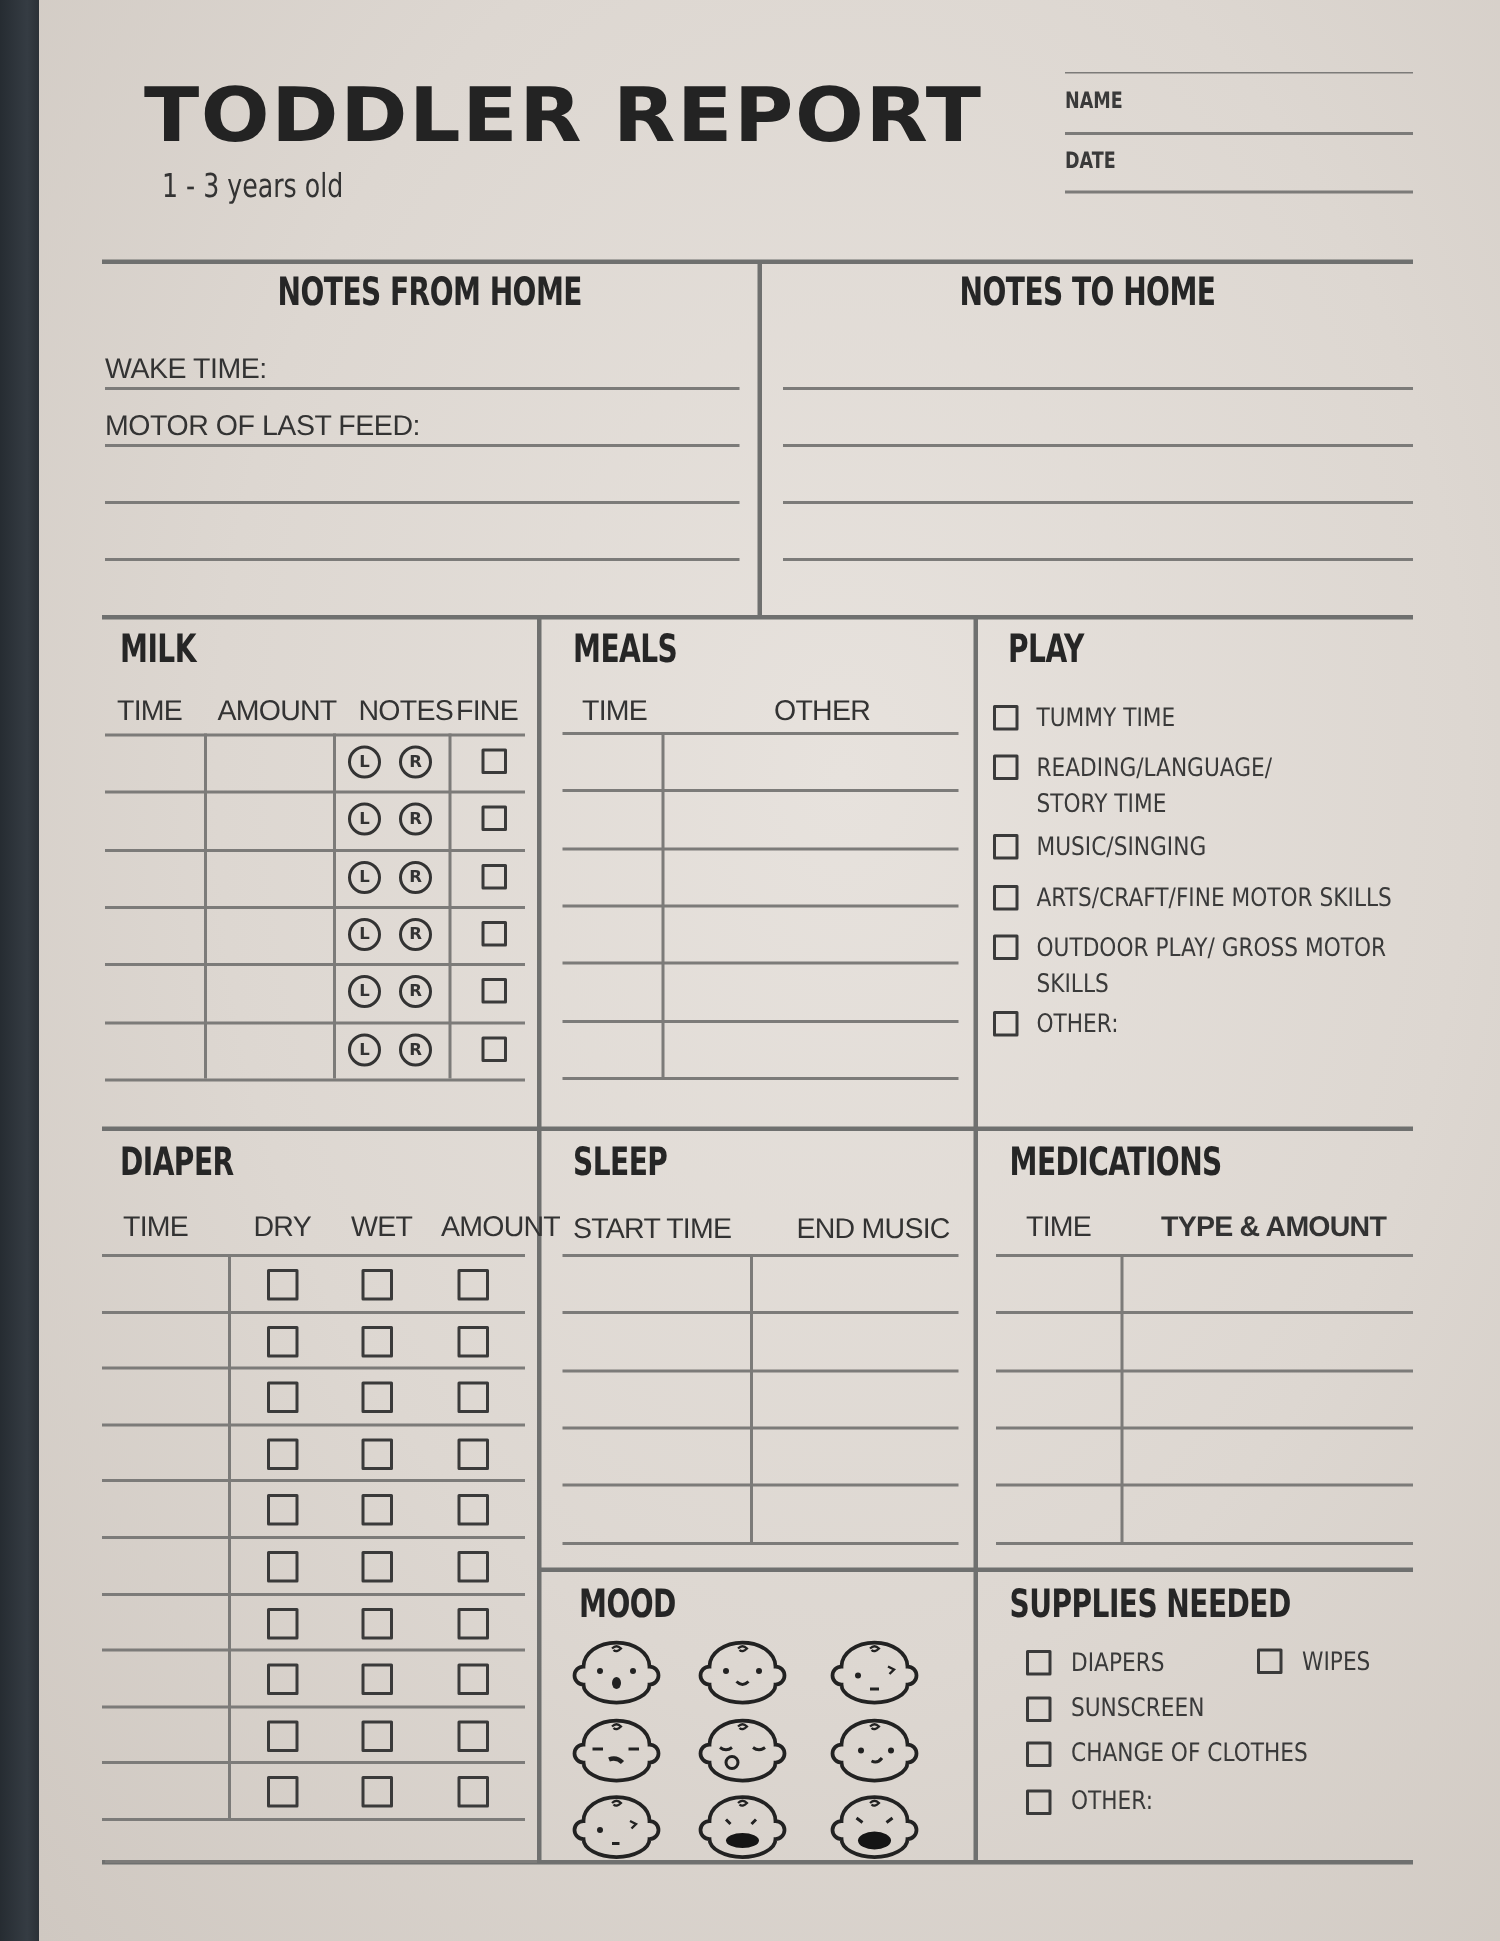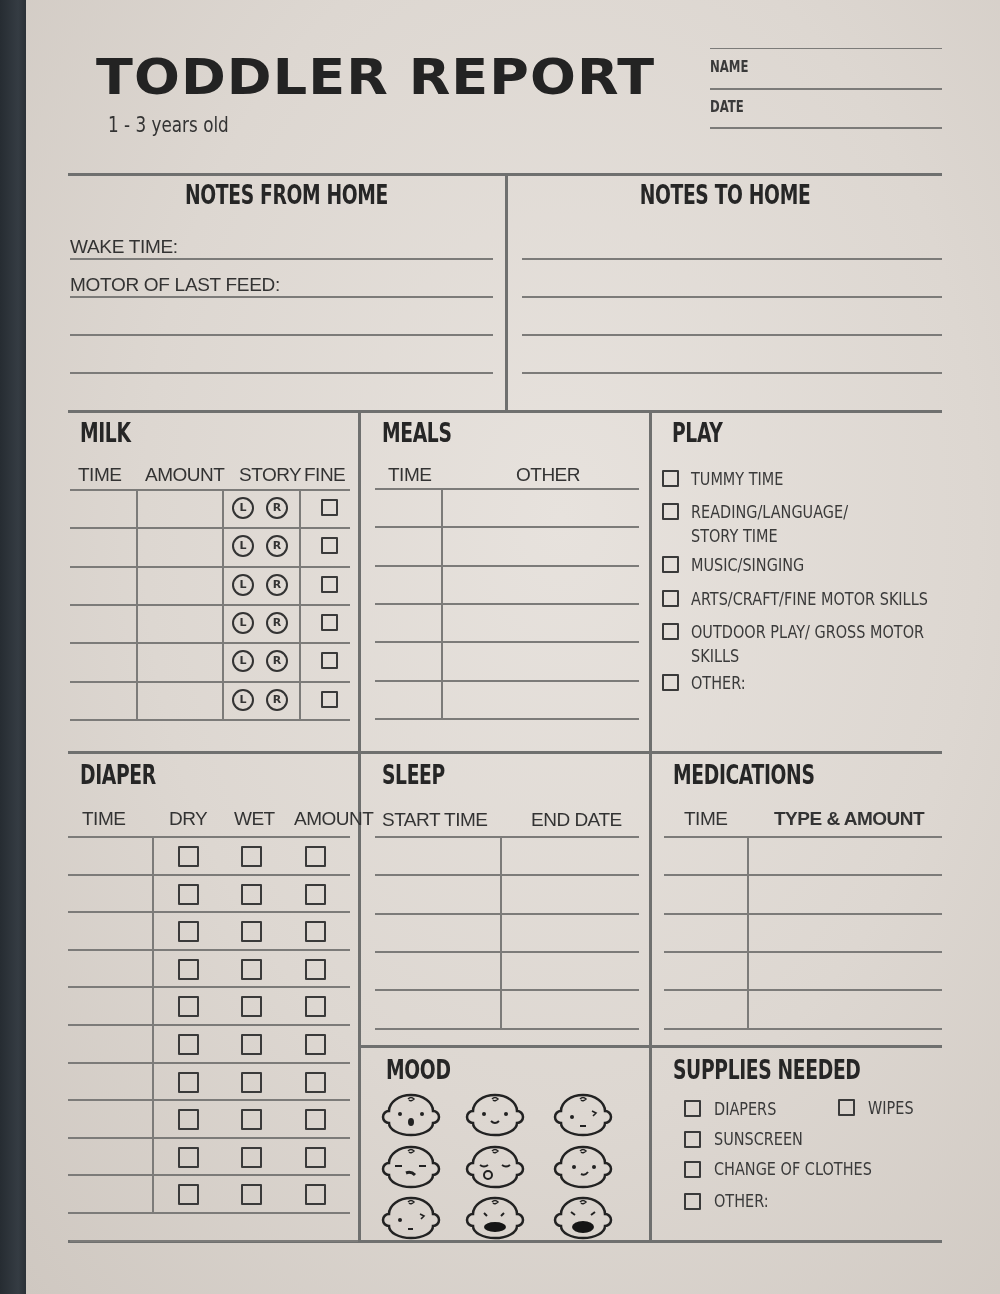--- a/index.html
+++ b/index.html
@@ -60,21 +60,21 @@
   <div class="hline thick" style="left:42px;top:410px;width:874px;"></div>
   <div class="vline thick" style="left:332px;top:411px;height:830px;"></div>
   <div class="vline thick" style="left:623px;top:411px;height:830px;"></div>
   <div class="hline thick" style="left:42px;top:751px;width:874px;"></div>
   <div class="hline thick" style="left:334px;top:1045px;width:582px;"></div>
   <div class="hline thick" style="left:42px;top:1240px;width:874px;"></div>
 
   <div class="abs sec-title" style="left:54px;top:418px;">MILK</div>
   <div class="abs col-h" style="left:52px;top:464px;">TIME</div>
   <div class="abs col-h" style="left:119px;top:464px;">AMOUNT</div>
-  <div class="abs col-h" style="left:213px;top:464px;">STORY</div>
+  <div class="abs col-h" style="left:213px;top:464px;">NOTES</div>
   <div class="abs col-h" style="left:278px;top:464px;">FINE</div>
   <div id="milk-rows">
       <div class="hline" style="left:44px;top:489px;width:280px;"></div>
       <div class="hline" style="left:44px;top:527px;width:280px;"></div>
       <div class="circ" style="left:206px;top:497px;">L</div>
       <div class="circ" style="left:240px;top:497px;">R</div>
       <div class="chk" style="left:295px;top:499px;"></div>
       <div style="position:absolute;left:44px;top:489px;width:66px;height:37px;"></div>
       <div style="position:absolute;left:112px;top:489px;width:84px;height:37px;"></div>
       <div class="hline" style="left:44px;top:566px;width:280px;"></div>
@@ -212,21 +212,21 @@
       <div style="position:absolute;left:42px;top:1174px;width:84px;height:36px;"></div>
       <div class="chk" style="left:152px;top:1184px;width:21px;height:21px;"></div>
       <div class="chk" style="left:215px;top:1184px;width:21px;height:21px;"></div>
       <div class="chk" style="left:279px;top:1184px;width:21px;height:21px;"></div>
       <div class="vline" style="left:126px;top:836px;height:376px;"></div>
       <div class="hline" style="left:44px;top:1240px;width:288px;"></div>
     </div>
 
   <div class="abs sec-title" style="left:356px;top:760px;">SLEEP</div>
   <div class="abs col-h" style="left:356px;top:809px;">START TIME</div>
-  <div class="abs col-h" style="left:505px;top:809px;">END DATE</div>
+  <div class="abs col-h" style="left:505px;top:809px;">END MUSIC</div>
   <div id="sleep-rows">
       <div class="hline" style="left:349px;top:836px;width:264px;"></div>
       <div class="hline" style="left:349px;top:874px;width:264px;"></div>
       <div style="position:absolute;left:349px;top:836px;width:124px;height:37px;"></div>
       <div style="position:absolute;left:476px;top:836px;width:137px;height:37px;"></div>
       <div class="hline" style="left:349px;top:913px;width:264px;"></div>
       <div style="position:absolute;left:349px;top:874px;width:124px;height:37px;"></div>
       <div style="position:absolute;left:476px;top:874px;width:137px;height:37px;"></div>
       <div class="hline" style="left:349px;top:951px;width:264px;"></div>
       <div style="position:absolute;left:349px;top:913px;width:124px;height:37px;"></div>

